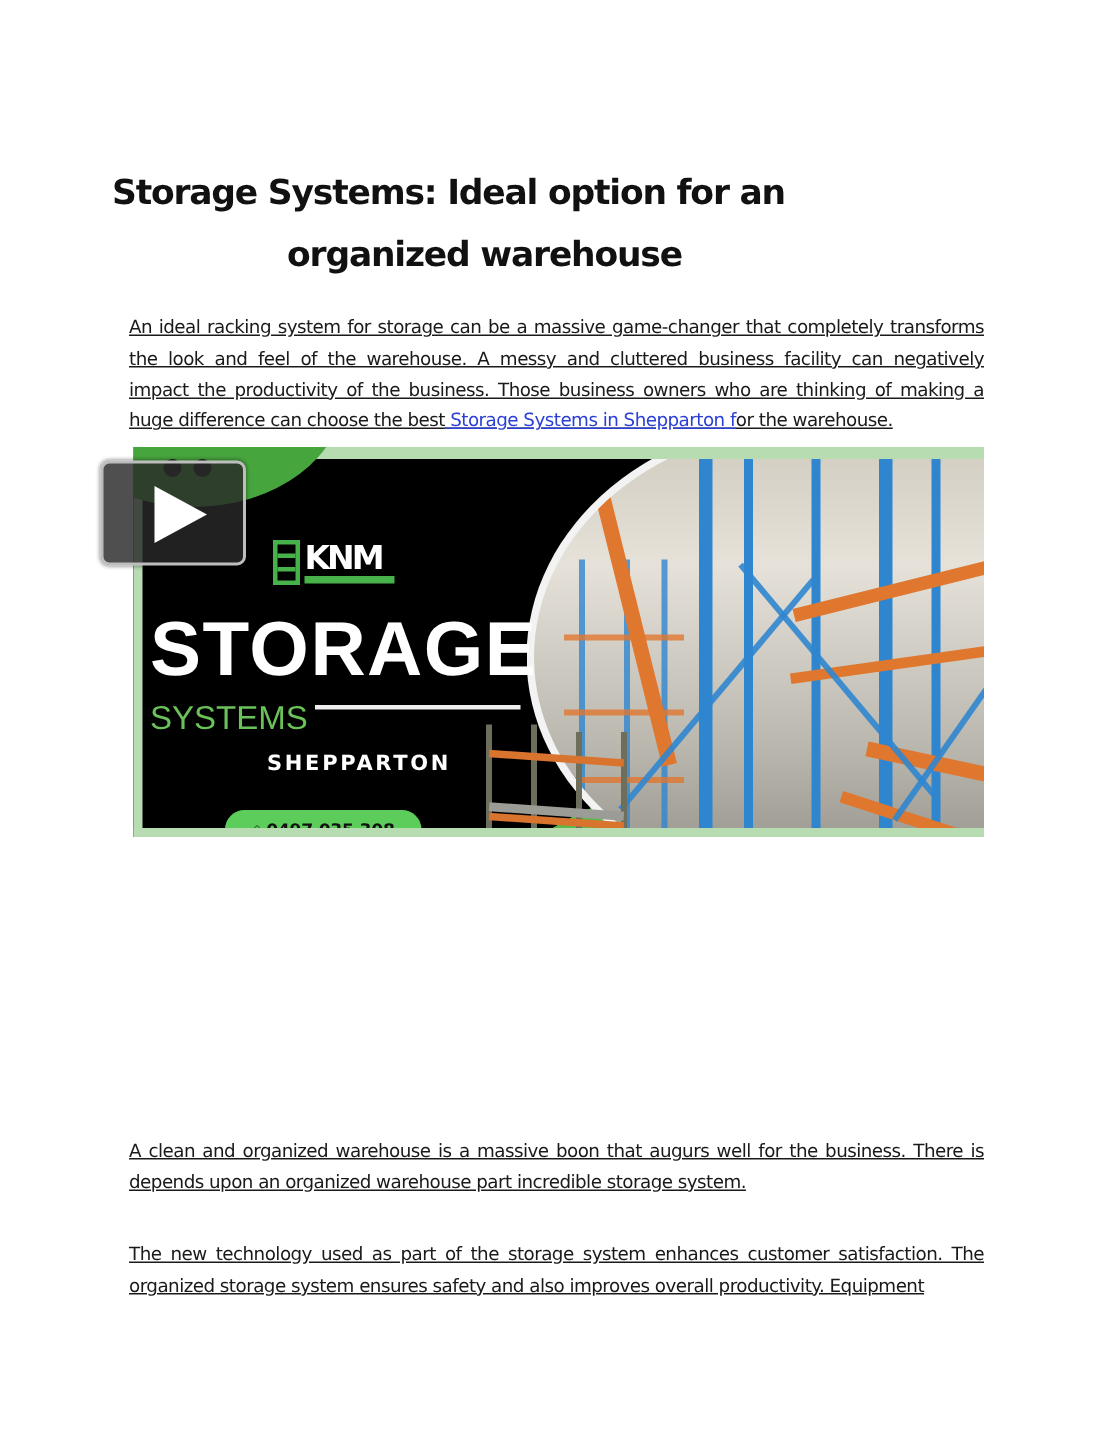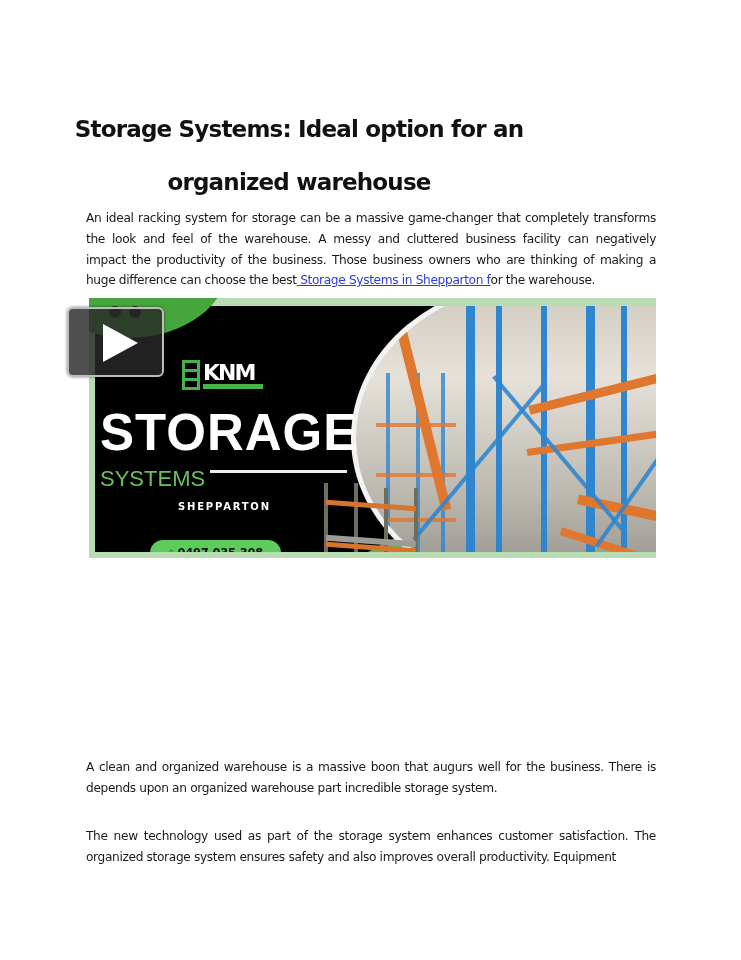--- a/index.html
+++ b/index.html
@@ -7,26 +7,26 @@
   body { position: relative; font-family: "Liberation Sans", "DejaVu Sans", sans-serif; color: #111; }
 
   .page { position: absolute; left: 0; top: 0; width: 741px; height: 960px; background: #fff; }
 
   .title {
     position: absolute; left: 0; width: 598px; text-align: center;
     font-family: "DejaVu Sans", sans-serif; font-weight: bold; letter-spacing: -0.8px;
     font-size: 23px; color: #111;
   }
   .title.l1 { top: 116px; }
-  .title.l2 { top: 169px; }
+  .title.l2 { top: 157px; margin-left: 24px; }
 
   .para {
     position: absolute; left: 86px; width: 570px;
     font-family: "DejaVu Sans", sans-serif; font-size: 12.2px; line-height: 20.8px;
-    color: #1a1a1a; text-align: justify; letter-spacing: -0.35px;
+    color: #1a1a1a; text-align: justify; letter-spacing: -0.35px; text-decoration: underline;
   }
   .para .line { display: block; white-space: nowrap; text-align-last: justify; }
   .para .line.last { text-align-last: left; }
   .link { color: #2b3fd6; text-decoration: underline; }
 
   .p1 { top: 208px; }
 
   
   .banner {
     position: absolute; left: 89px; top: 298px; width: 567px; height: 260px;
@@ -70,21 +70,21 @@
     font-family: Liberation Sans, sans-serif; font-weight: bold; color: #fff;
     font-size: 51px; letter-spacing: 1px; line-height: 50px;
   }
   .b-systems {
     position: absolute; left: 11px; top: 168px;
     font-family: "Liberation Sans", sans-serif; color: #6ac259; font-size: 22px; letter-spacing: 0px;
   }
   .b-rule { position: absolute; left: 121px; top: 172px; width: 137px; height: 3px; background: #eee; }
   .b-shep {
     position: absolute; left: 89px; top: 203px;
-    font-family: "DejaVu Sans", sans-serif; font-weight: bold; color: #fff; font-size: 10px; letter-spacing: 1.8px;
+    font-family: "DejaVu Sans", sans-serif; font-weight: bold; color: #fff; font-size: 14px; letter-spacing: 1.8px;
   }
   .b-phone {
     position: absolute; left: 61px; top: 242px; width: 131px; height: 26px; border-radius: 13px;
     background: #5ccd5a; display: flex; align-items: center; justify-content: center;
     font-family: "DejaVu Sans", sans-serif; font-weight: bold; color: #111; font-size: 11.5px; letter-spacing: -0.2px;
   }
   .b-phone .caret { font-size: 8px; color: #2f6b2a; margin-right: 3px; font-weight: normal; }
 
   .b-email { position: absolute; left: 6px; top: 316px; display: flex; align-items: center; }
   .b-email .env { width: 11px; height: 8px; border: 1px solid #ddd; background: #222; margin-right: 4px; position: relative; }

